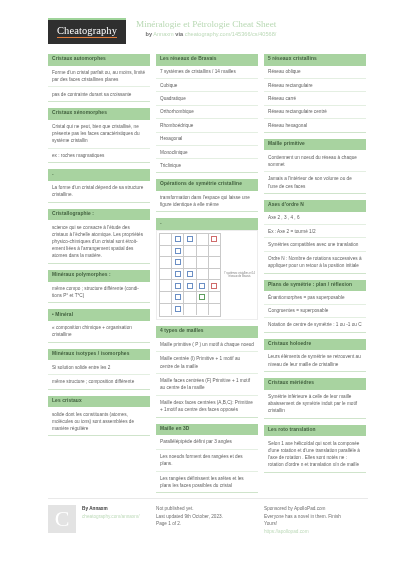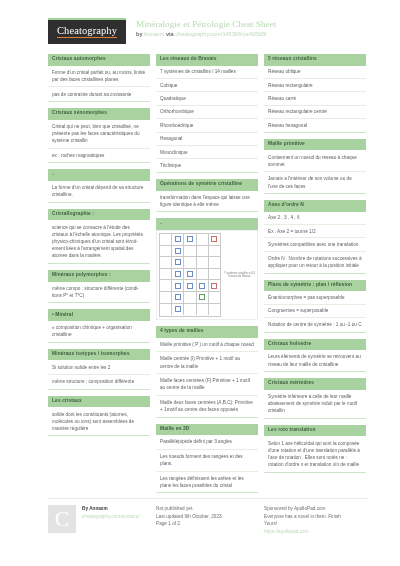--- a/index.html
+++ b/index.html
@@ -6,21 +6,21 @@
   html, body {
     margin: 0; padding: 0;
     width: 400px; height: 566px;
     background: #ffffff;
     font-family: "Liberation Sans", sans-serif;
     overflow: hidden;
   }
   .page { position: relative; width: 400px; height: 566px; background:#fff; }
 
   
-  .header { display:flex; align-items:flex-start; padding: 18px 0 0 48px; height: 50px; }
+  .header { display:flex; align-items:flex-start; padding: 18px 0 0 48px; height: 50px; text-align: right; }
   .logo-box {
     width: 78px; height: 26px; background:#2f2f2f;
     display:flex; align-items:center; justify-content:center;
     border-top: 2px solid #9fd39a;
     flex: 0 0 auto;
   }
   .logo-text {
     color:#ffffff; font-family:"Liberation Serif", serif;
     font-size: 10.5px; letter-spacing:.1px;
     border-bottom: 1.4px solid #e07b39; padding-bottom:1px; line-height:1;

